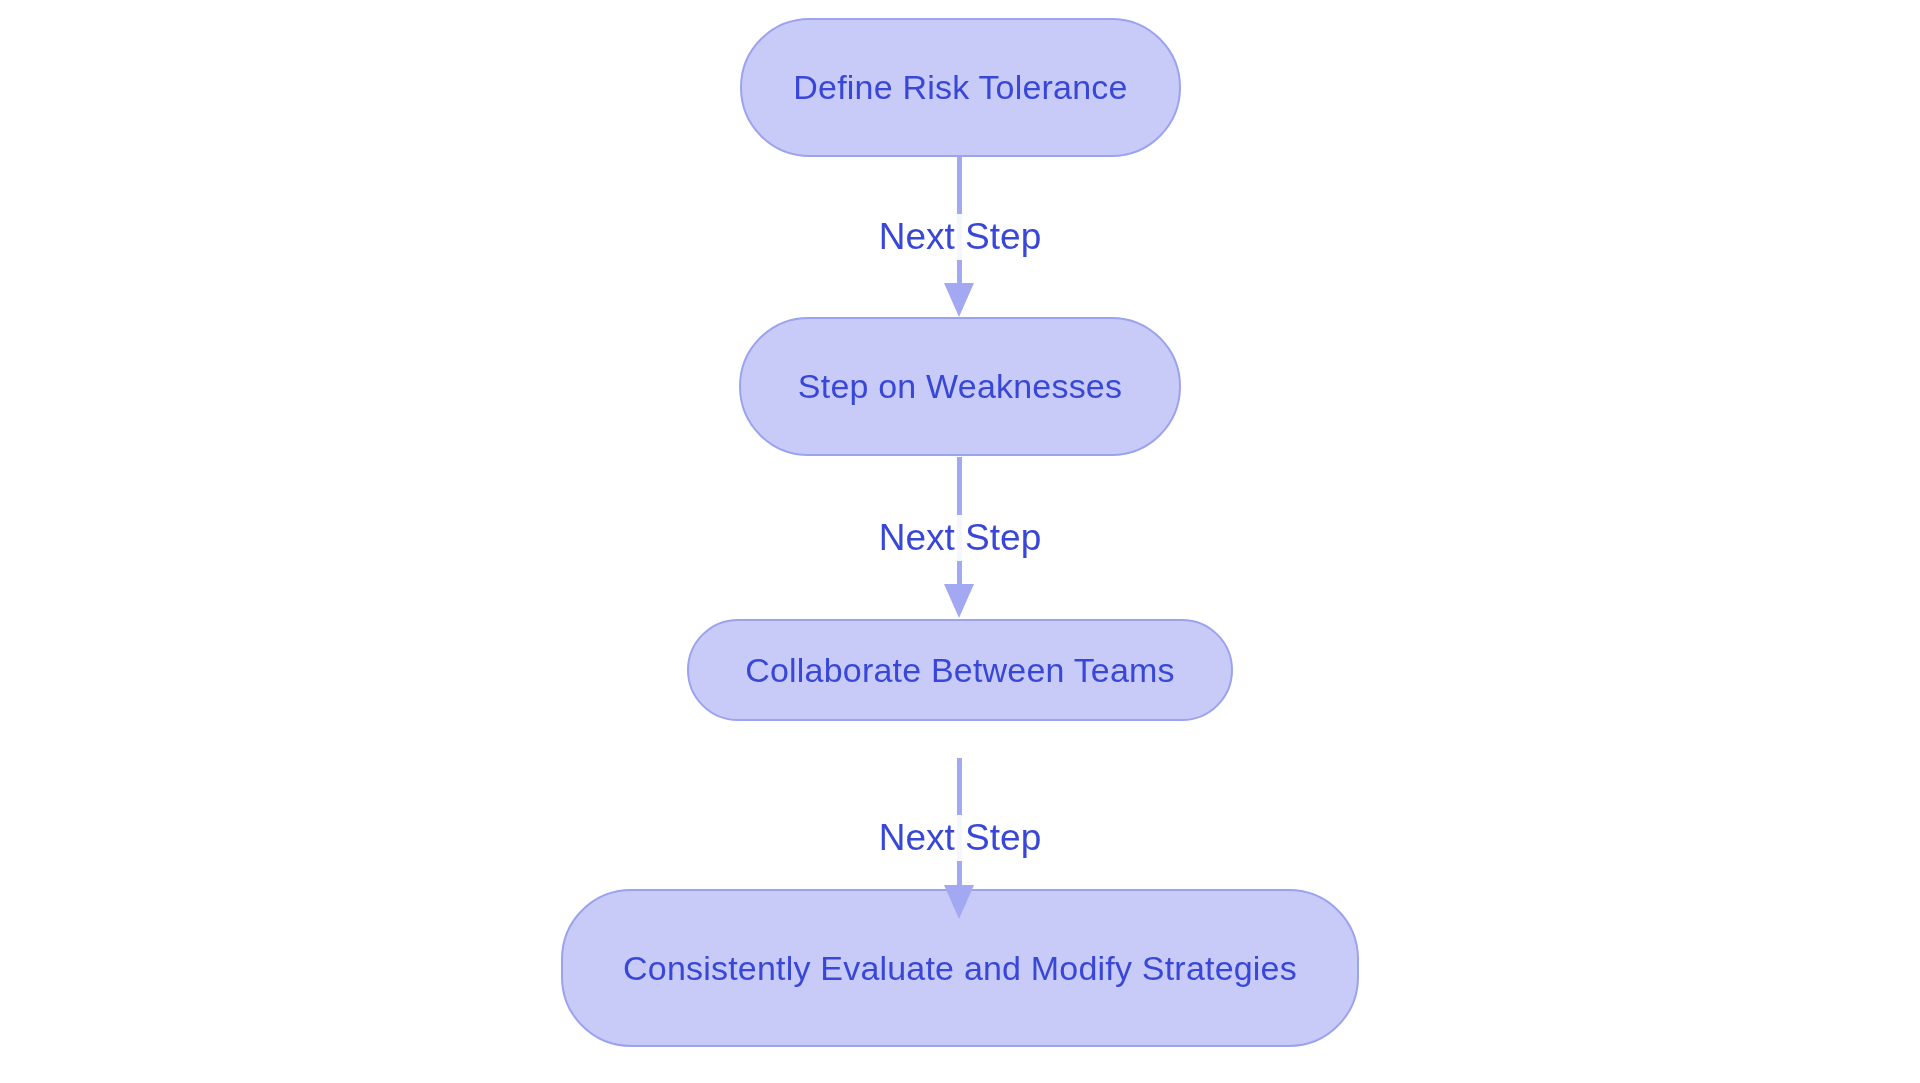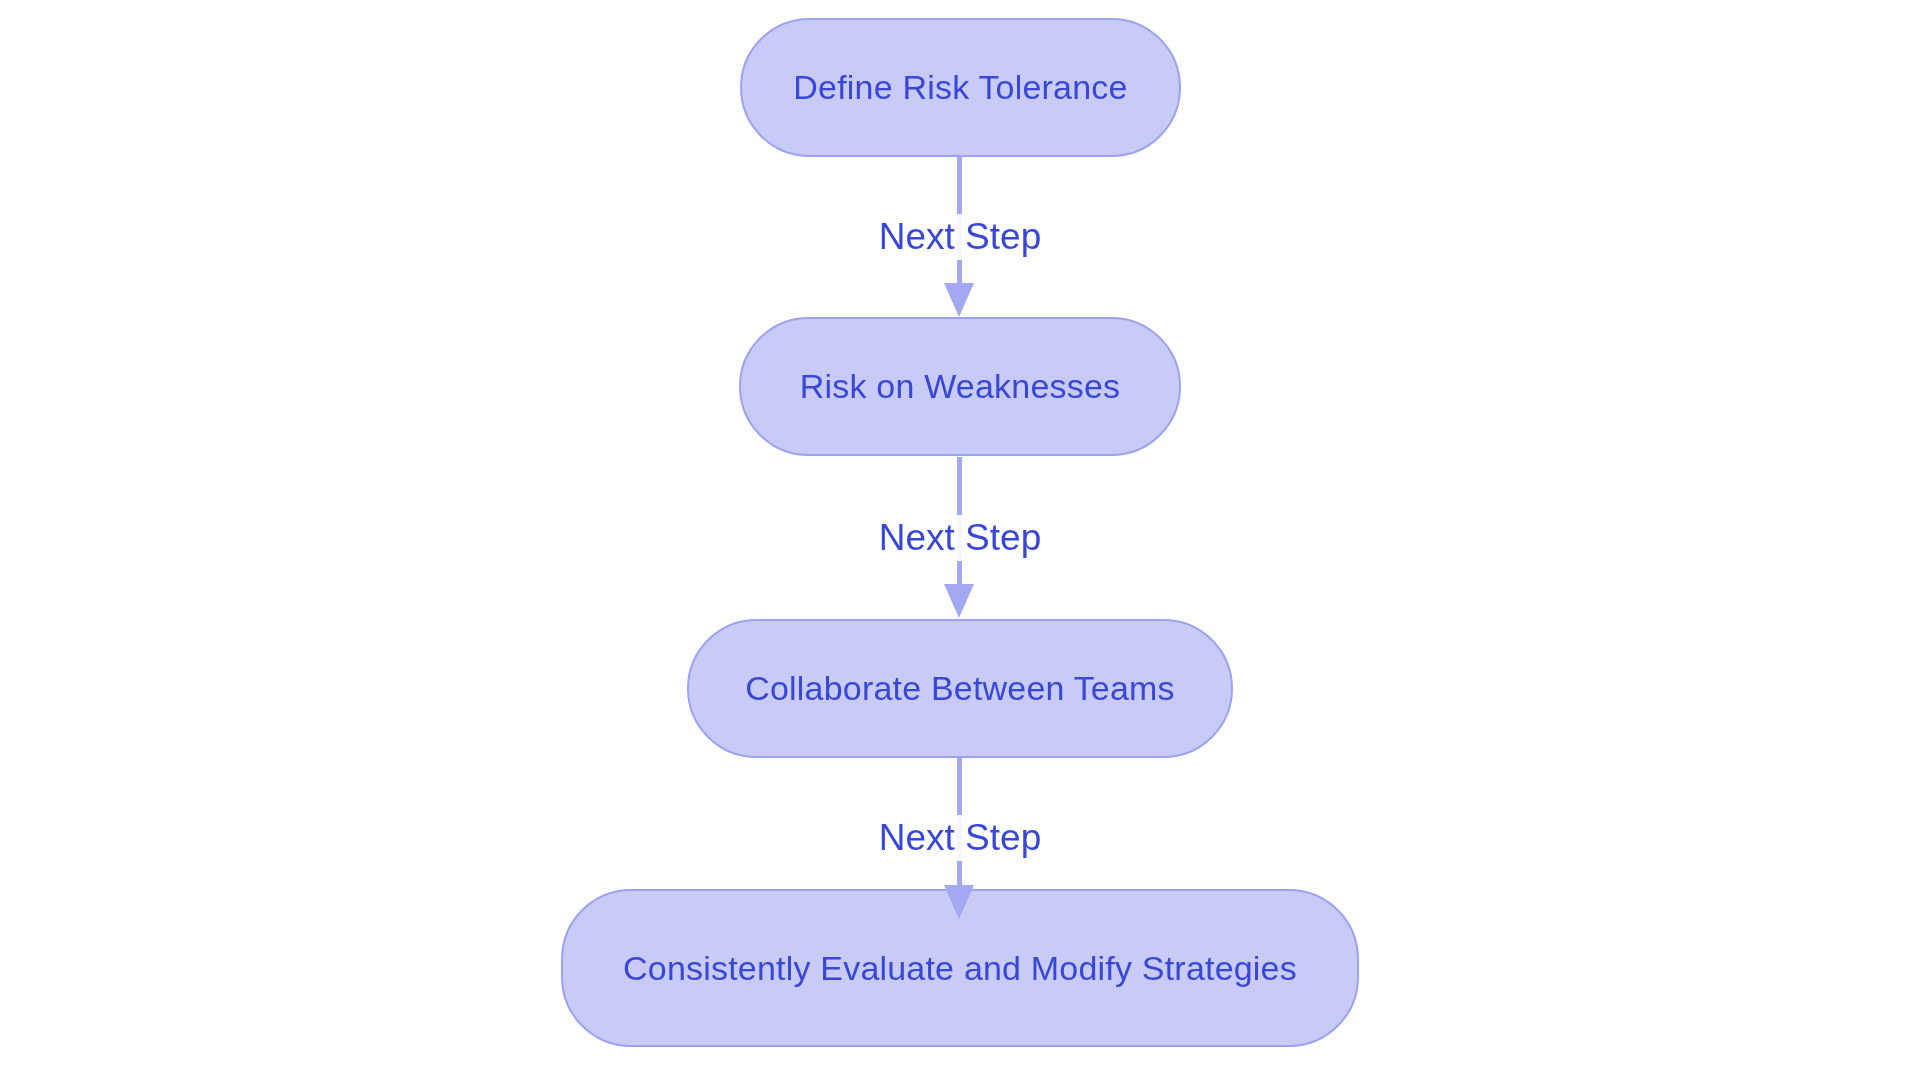--- a/index.html
+++ b/index.html
@@ -29,21 +29,21 @@
   }
   .node-label {
     color: var(--node-text, #3847d7);
     font-size: 34px;
     line-height: 1.2;
     letter-spacing: 0.2px;
     white-space: nowrap;
   }
   .node-1 { left: 740px; top: 18px;  width: 441px; height: 139px; }
   .node-2 { left: 739px; top: 317px; width: 442px; height: 139px; }
-  .node-3 { left: 687px; top: 619px; width: 546px; height: 139px; }
+  .node-3 { left: 687px; top: 619px; width: 546px; height: 102px; }
   .node-4 { left: 561px; top: 889px; width: 798px; height: 158px; }
 
   
   .edge-line {
     position: absolute;
     left: 957px;
     width: 5px;
     background: var(--edge, #a3a8f2);
   }
   .line-1 { top: 157px; height: 127px; }
@@ -80,21 +80,21 @@
 </head>
 <body>
 
 <div class="canvas">
 
   <div class="node node-1">
     <span class="node-label">Define Risk Tolerance</span>
   </div>
 
   <div class="node node-2">
-    <span class="node-label">Risk on Weaknesses</span>
+    <span class="node-label">Step on Weaknesses</span>
   </div>
 
   <div class="node node-3">
     <span class="node-label">Collaborate Between Teams</span>
   </div>
 
   <div class="node node-4">
     <span class="node-label">Consistently Evaluate and Modify Strategies</span>
   </div>
 

